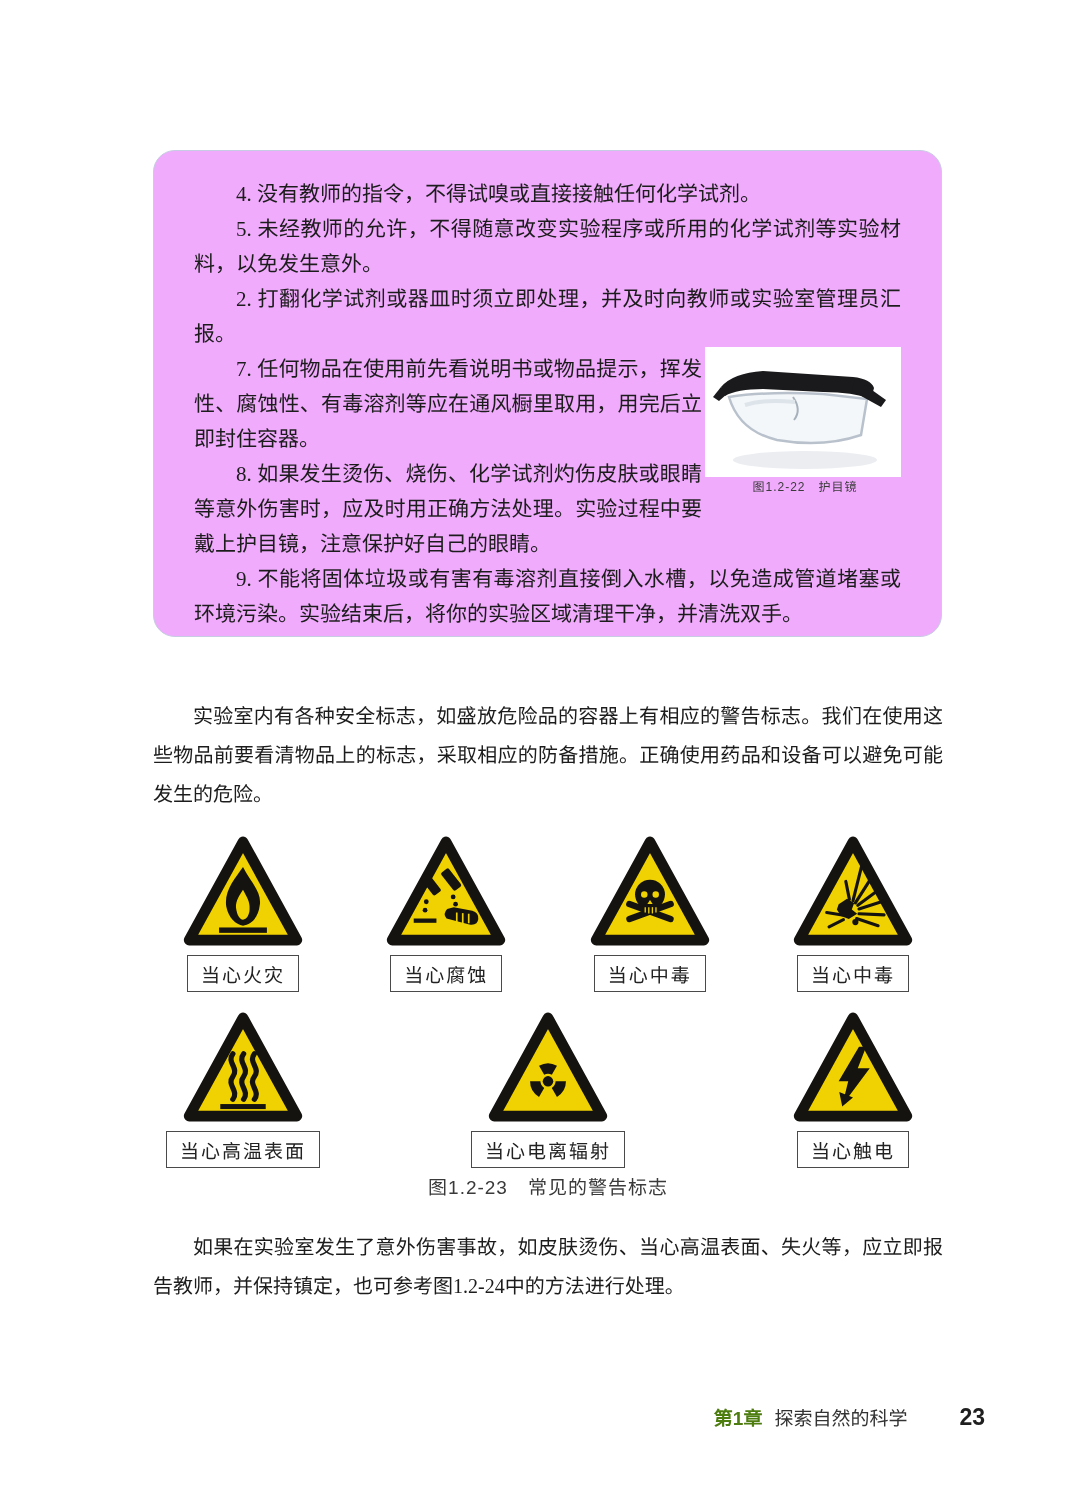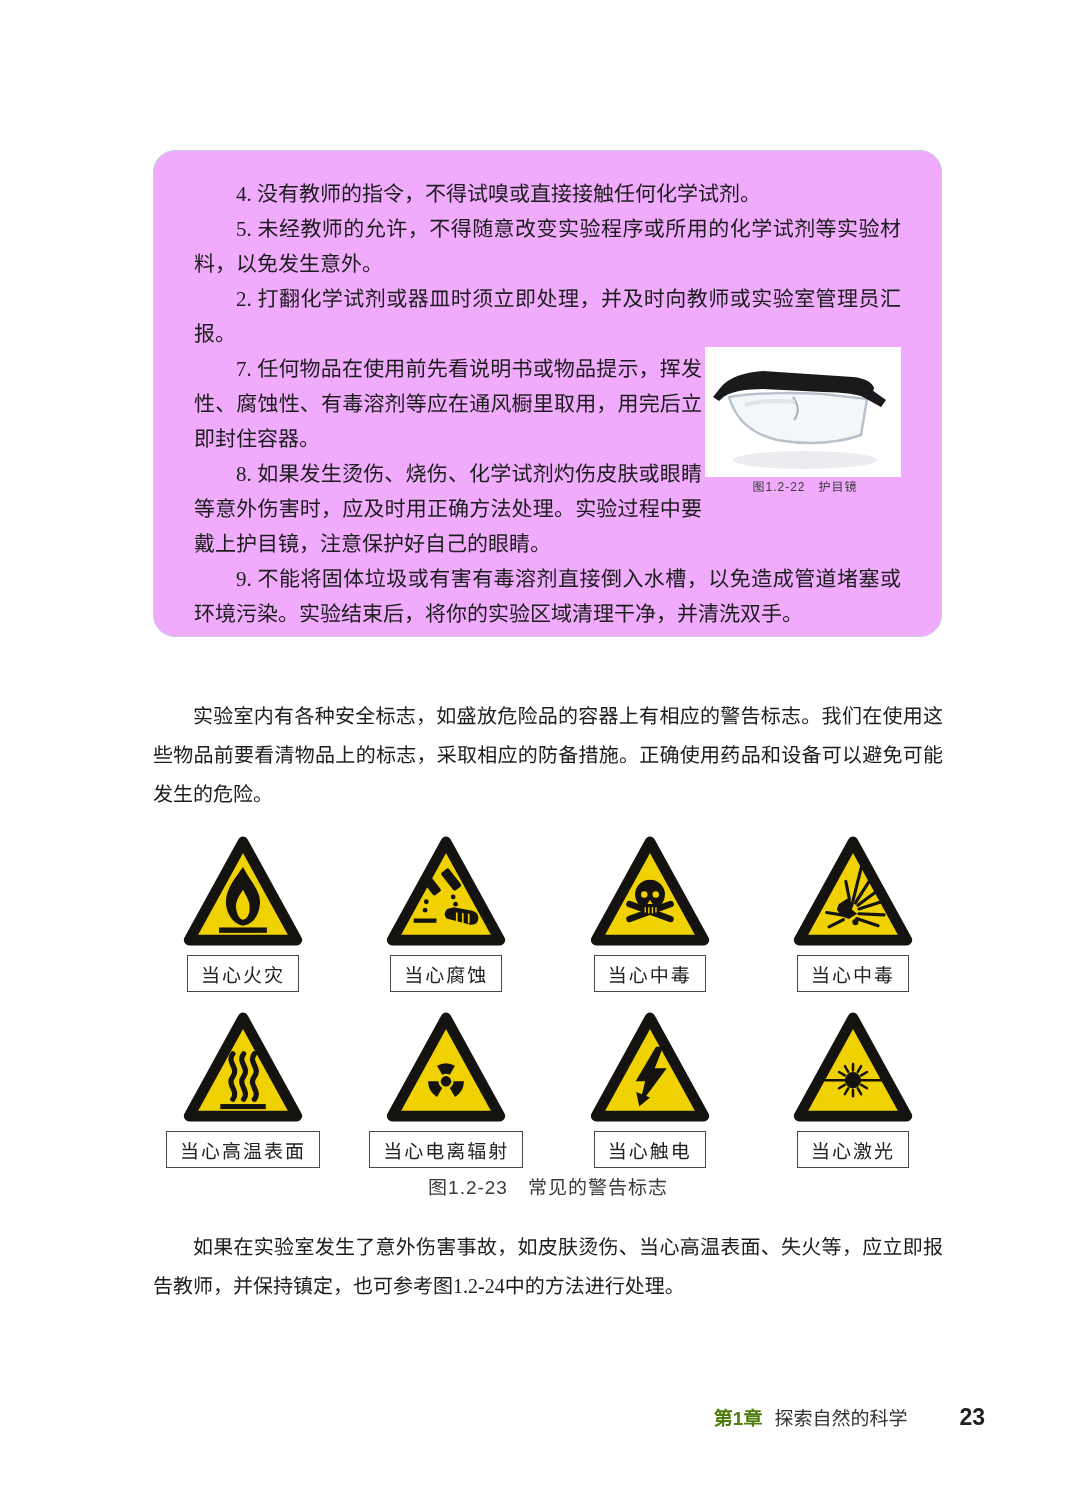--- a/index.html
+++ b/index.html
@@ -230,40 +230,20 @@
 
     <div class="sign-cell">
       <svg class="tri" width="120" height="110" viewBox="0 0 100 92" aria-hidden="true">
         <path d="M50 5 L95 87 L5 87 Z" fill="#f0d203" stroke="#151310" stroke-width="9" stroke-linejoin="round"></path>
         <polygon points="55,29 38,58 46,58 41,78 64,47 54,47 61,29" fill="#151310"></polygon>
         <polygon points="41,79 38.5,67 50,71.5" fill="#151310"></polygon>
       </svg>
       <div class="sign-label">当心触电</div>
     </div>
 
-    <div class="sign-cell">
-      <svg class="tri" width="120" height="110" viewBox="0 0 100 92" aria-hidden="true">
-        <path d="M50 5 L95 87 L5 87 Z" fill="#f0d203" stroke="#151310" stroke-width="9" stroke-linejoin="round"></path>
-        <circle cx="50" cy="57" r="6.8" fill="#151310"></circle>
-        <g stroke="#151310" stroke-width="2.1" stroke-linecap="round">
-          <line x1="26" y1="57" x2="74" y2="57"></line>
-          <line x1="56.9" y1="53" x2="61.7" y2="50.2"></line>
-          <line x1="54" y1="50.1" x2="56.8" y2="45.3"></line>
-          <line x1="50" y1="49" x2="50" y2="43.5"></line>
-          <line x1="46" y1="50.1" x2="43.2" y2="45.3"></line>
-          <line x1="43.1" y1="53" x2="38.3" y2="50.2"></line>
-          <line x1="43.1" y1="61" x2="38.3" y2="63.8"></line>
-          <line x1="46" y1="63.9" x2="43.2" y2="68.7"></line>
-          <line x1="50" y1="65" x2="50" y2="70.5"></line>
-          <line x1="54" y1="63.9" x2="56.8" y2="68.7"></line>
-          <line x1="56.9" y1="61" x2="61.7" y2="63.8"></line>
-        </g>
-      </svg>
-      <div class="sign-label">当心激光</div>
-    </div>
 
   </section>
 
   <div class="signs-caption">图1.2-23　常见的警告标志</div>
 
   <p class="body-para para-closing">如果在实验室发生了意外伤害事故，如皮肤烫伤、当心高温表面、失火等，应立即报告教师，并保持镇定，也可参考图1.2-24中的方法进行处理。</p>
 
   <footer class="footer">
     <span class="chapter">第1章</span>
     <span class="booktitle">探索自然的科学</span>

